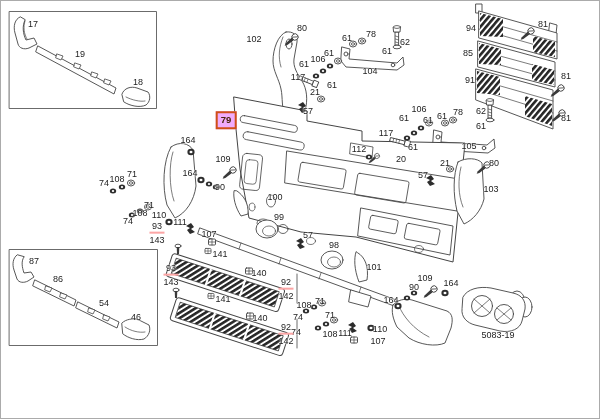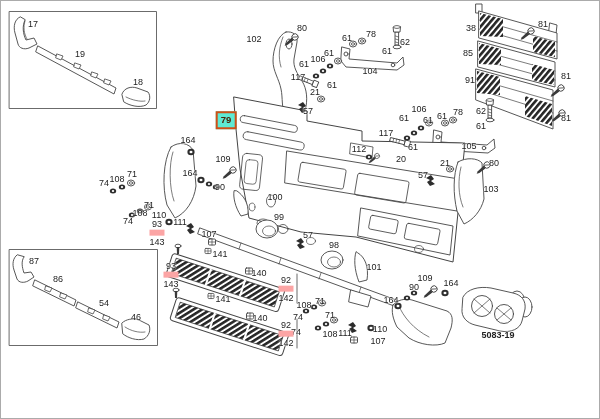--- a/index.html
+++ b/index.html
@@ -13,25 +13,25 @@
   .plabel{
     position:absolute;transform:translate(-50%,-50%);
     font-size:9px;line-height:1;color:#232323;white-space:nowrap;
     text-shadow:0 0 2px #fff,0 0 2px #fff;
   }
   .pfrac{
     position:absolute;transform:translate(-50%,-50%);
     font-size:9px;line-height:1.15;color:#232323;text-align:center;
     text-shadow:0 0 2px #fff,0 0 2px #fff;
   }
-  .pfrac .top{display:block;border-bottom:6px solid #fca5a5;padding:0 2px 1px;}
+  .pfrac .top{display:block;border-bottom:2px solid #fca5a5;padding:0 2px 1px;}
   .pfrac .bot{display:block;padding-top:1px;}
   .hl-box{
     position:absolute;transform:translate(-50%,-50%);
-    border:2px solid #cf4f17;background:#5eead4;color:#4a2408;
+    border:2px solid #cf4f17;background:#f0abfc;color:#4a2408;
     font-size:9.5px;font-weight:bold;line-height:1;padding:2px 3px;
   }
 </style>
 </head>
 <body>
 
 <div class="stage">
 
 <svg width="600" height="419" viewBox="0 0 600 419" stroke-linejoin="round" stroke-linecap="round">
   <defs>
@@ -332,21 +332,21 @@
       <span class="plabel" style="left: 404px; top: 41px;">62</span>
       <span class="plabel" style="left: 386px; top: 50px;">61</span>
       <span class="plabel" style="left: 369px; top: 70px;">104</span>
       <span class="plabel" style="left: 328px; top: 52px;">61</span>
       <span class="plabel" style="left: 317px; top: 58px;">106</span>
       <span class="plabel" style="left: 303px; top: 63px;">61</span>
       <span class="plabel" style="left: 297px; top: 76px;">117</span>
       <span class="plabel" style="left: 331px; top: 84px;">61</span>
       <span class="plabel" style="left: 314px; top: 91px;">21</span>
       <span class="plabel" style="left: 307px; top: 110px;">57</span>
-      <span class="plabel" style="left: 470px; top: 27px;">38</span>
+      <span class="plabel" style="left: 470px; top: 27px;">94</span>
       <span class="plabel" style="left: 467px; top: 52px;">85</span>
       <span class="plabel" style="left: 469px; top: 79px; text-align: right;">91</span>
       <span class="plabel" style="left: 542px; top: 23px;">81</span>
       <span class="plabel" style="left: 565px; top: 75px;">81</span>
       <span class="plabel" style="left: 565px; top: 117px;">81</span>
       <span class="plabel" style="left: 441px; top: 115px;">61</span>
       <span class="plabel" style="left: 457px; top: 111px;">78</span>
       <span class="plabel" style="left: 480px; top: 110px;">62</span>
       <span class="plabel" style="left: 480px; top: 125px;">61</span>
       <span class="plabel" style="left: 418px; top: 108px;">106</span>
@@ -393,21 +393,21 @@
       <span class="plabel" style="left: 379px; top: 328px;">110</span>
       <span class="plabel" style="left: 377px; top: 340px;">107</span>
       <span class="plabel" style="left: 390px; top: 299px;">164</span>
       <span class="plabel" style="left: 424px; top: 277px;">109</span>
       <span class="plabel" style="left: 413px; top: 286px;">90</span>
       <span class="plabel" style="left: 450px; top: 282px;">164</span>
       <span class="plabel" style="left: 33px; top: 260px;">87</span>
       <span class="plabel" style="left: 57px; top: 278px;">86</span>
       <span class="plabel" style="left: 103px; top: 302px;">54</span>
       <span class="plabel" style="left: 135px; top: 316px;">46</span>
-      <span class="plabel" style="left: 497px; top: 334px; font-weight: bold;">5083-19</span>
+      <span class="plabel" style="left: 497px; top: 334px;">5083-19</span>
       <span class="pfrac" style="left: 156px; top: 232px;">
         <span class="top">93</span>
         <span class="bot">143</span>
       </span>
       <span class="pfrac" style="left: 170px; top: 274px;">
         <span class="top">93</span>
         <span class="bot">143</span>
       </span>
       <span class="pfrac" style="left: 285px; top: 288px;">
         <span class="top">92</span>

